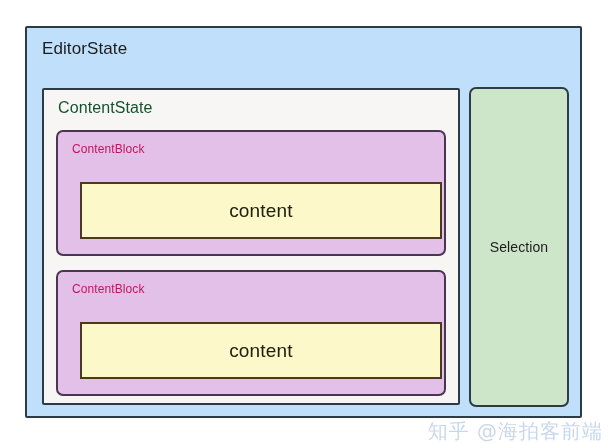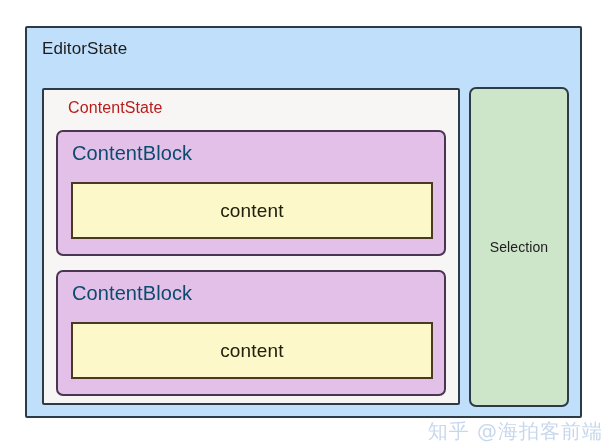--- a/index.html
+++ b/index.html
@@ -47,24 +47,24 @@
     top: 60px;
     width: 418px;
     height: 317px;
     box-sizing: border-box;
     background: #f7f6f5;
     border: 2px solid #2d3b46;
     border-radius: 2px;
   }
   .content-state-label {
     position: absolute;
-    left: 24px;
+    left: 14px;
     top: 9px;
     font-size: 16px;
-    color: #b91c1c;
+    color: #14532d;
     letter-spacing: 0.1px;
     white-space: nowrap;
   }
 
   
   .content-block {
     position: absolute;
     left: 12px;
     width: 390px;
     height: 126px;
@@ -73,30 +73,30 @@
     border: 2px solid #4a3650;
     border-radius: 7px;
   }
   .content-block.block-1 { top: 40px; }
   .content-block.block-2 { top: 180px; }
 
   .content-block-label {
     position: absolute;
     left: 14px;
     top: 10px;
-    font-size: 20px;
-    color: #0c4a6e;
+    font-size: 12px;
+    color: #be185d;
     letter-spacing: 0.1px;
     white-space: nowrap;
   }
 
   
   .content-box {
     position: absolute;
-    left: 13px;
+    left: 22px;
     top: 50px;
     width: 362px;
     height: 57px;
     box-sizing: border-box;
     background: #fcf8c9;
     border: 2px solid #4a3a22;
     border-radius: 0;
     display: flex;
     align-items: center;
     justify-content: center;

